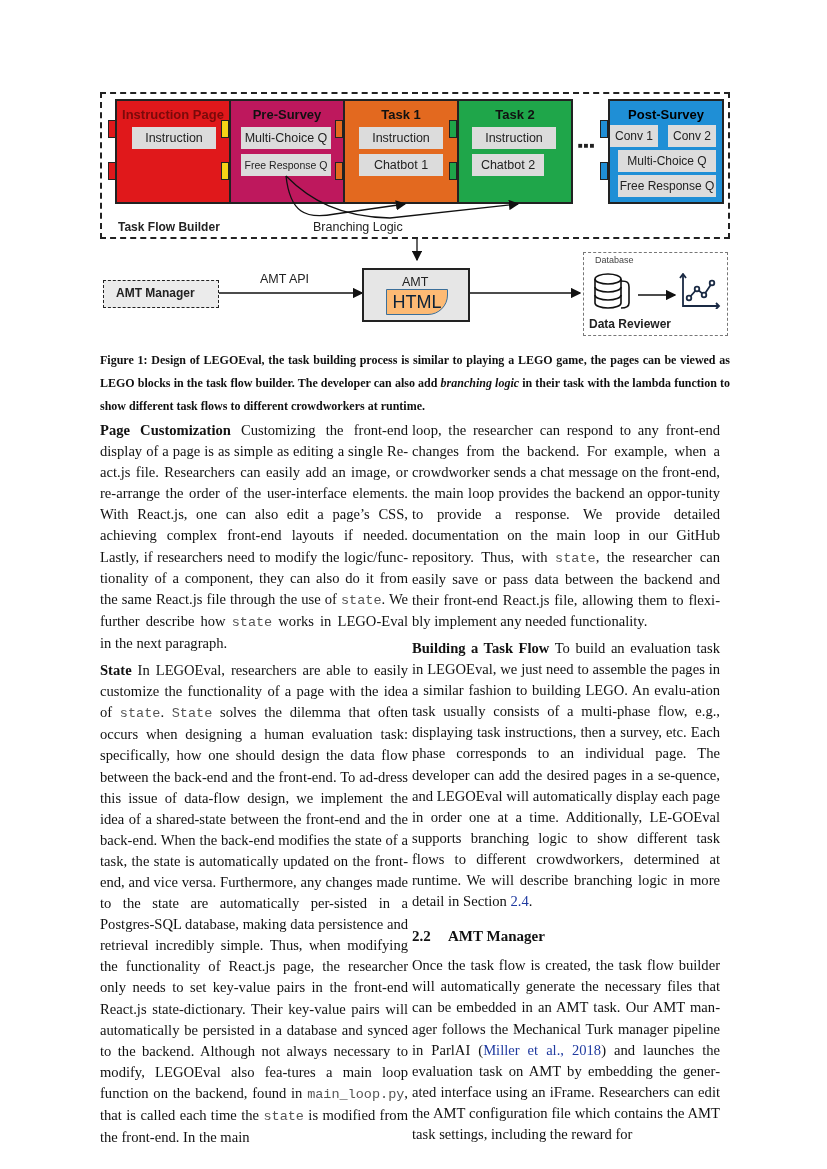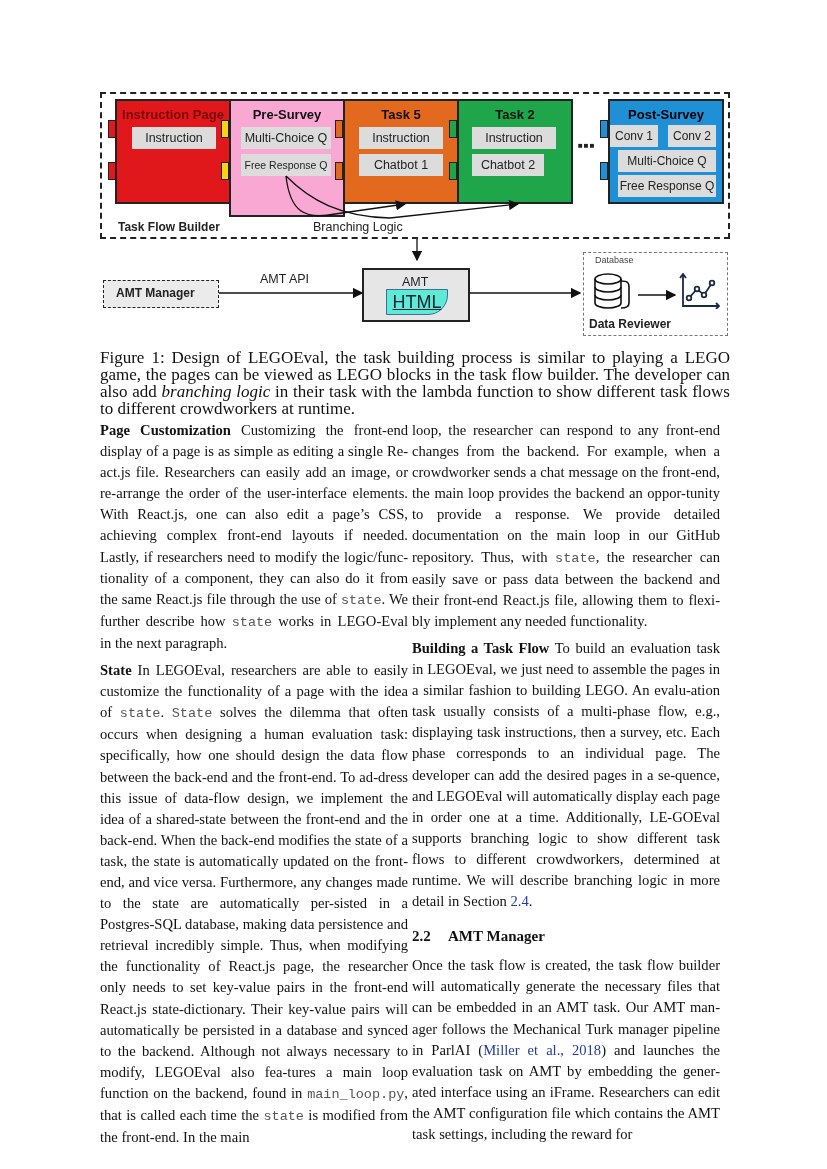--- a/index.html
+++ b/index.html
@@ -5,21 +5,21 @@
     html, body { margin: 0; padding: 0; background: #ffffff; }
     body { width: 827px; height: 1169px; position: relative; overflow: hidden; font-family: "Liberation Serif", serif; color: #111; }
     .fig { position: absolute; left: 100px; top: 92px; width: 630px; height: 245px; }
     .dash-box { position: absolute; border: 2px dashed #222; box-sizing: border-box; }
     .block { position: absolute; border: 2px solid #222; box-sizing: border-box; }
     .block-title { position: absolute; left: 0; right: 0; top: 6px; text-align: center; font-family: "Liberation Sans", sans-serif; font-weight: bold; font-size: 13px; }
     .chip { position: absolute; background: #dcdcdc; font-family: "Liberation Sans", sans-serif; font-size: 12.5px; text-align: center; color: #222; line-height: 22px; height: 22px; }
     .stud { position: absolute; width: 8px; height: 18px; border: 1.5px solid #222; box-sizing: border-box; }
     .lbl { position: absolute; font-family: "Liberation Sans", sans-serif; font-size: 12.5px; color: #222; white-space: nowrap; }
     .bold { font-weight: bold; }
-    .caption { position: absolute; left: 100px; top: 349px; width: 630px; font-size: 17px; line-height: 17px; text-align: justify; }
+    .caption { position: absolute; left: 100px; top: 349px; width: 630px; font-size: 12px; line-height: 23px; text-align: justify; font-weight: bold; }
     .col { position: absolute; top: 420px; width: 308px; font-size: 14.6px; line-height: 21.1px; text-align: justify; hyphens: manual; }
     .col p { margin: 0 0 6px 0; }
     .mono { font-family: "Liberation Mono", monospace; color: #555; font-size: 13.5px; }
     .link { color: #1f3aa0; }
     .section-h { font-weight: bold; font-size: 15px; margin: 14px 0 8px 0; }
     .section-h .num { display: inline-block; width: 36px; }
   </style>
 </head>
 <body>
 
@@ -27,30 +27,30 @@
 
   <div class="dash-box" style="left:0; top:0; width:630px; height:147px;"></div>
 
   <div class="block" style="left:15px; top:7px; width:116px; height:105px; background:#e0181b;">
     <div class="block-title" style="color:#7a0a0a;">Instruction Page</div>
     <div class="chip" style="left:15px; top:26px; width:84px;">Instruction</div>
   </div>
   <div class="stud" style="left:8px; top:28px; background:#e0181b;"></div>
   <div class="stud" style="left:8px; top:70px; background:#e0181b;"></div>
 
-  <div class="block" style="left:129px; top:7px; width:116px; height:118px; background:#f9a8d4;">
+  <div class="block" style="left:129px; top:7px; width:116px; height:105px; background:#be185d;">
     <div class="block-title">Pre-Survey</div>
     <div class="chip" style="left:10px; top:26px; width:90px;">Multi-Choice Q</div>
     <div class="chip" style="left:10px; top:53px; width:90px; font-size:10.5px;">Free Response Q</div>
   </div>
   <div class="stud" style="left:121px; top:28px; background:#f6d317;"></div>
   <div class="stud" style="left:121px; top:70px; background:#f6d317;"></div>
 
   <div class="block" style="left:243px; top:7px; width:116px; height:105px; background:#e3691f;">
-    <div class="block-title">Task 5</div>
+    <div class="block-title">Task 1</div>
     <div class="chip" style="left:14px; top:26px; width:84px;">Instruction</div>
     <div class="chip" style="left:14px; top:53px; width:84px;">Chatbot 1</div>
   </div>
   <div class="stud" style="left:235px; top:28px; background:#e3691f;"></div>
   <div class="stud" style="left:235px; top:70px; background:#e3691f;"></div>
 
   <div class="block" style="left:357px; top:7px; width:116px; height:105px; background:#1fa64a;">
     <div class="block-title">Task 2</div>
     <div class="chip" style="left:13px; top:26px; width:84px;">Instruction</div>
     <div class="chip" style="left:13px; top:53px; width:72px;">Chatbot 2</div>
@@ -91,21 +91,21 @@
   <div class="lbl bold" style="left:18px; top:128px; font-size:12px;">Task Flow Builder</div>
   <div class="lbl" style="left:213px; top:128px;">Branching Logic</div>
 
   <div class="dash-box" style="left:3px; top:188px; width:116px; height:28px; background:#ebebeb; border-width:1.5px;">
     <div class="lbl bold" style="left:12px; top:5px; font-size:12px;">AMT Manager</div>
   </div>
   <div class="lbl" style="left:160px; top:180px;">AMT API</div>
 
   <div class="block" style="left:262px; top:176px; width:108px; height:54px; background:#e6e6e6;">
     <div class="lbl" style="left:38px; top:5px;">AMT</div>
-    <div style="position:absolute; left:22px; top:19px; width:60px; height:24px; background:#5eead4; border:1px solid #3b6f9a; border-radius:0 0 20px 0; text-align:center; font-family:'Liberation Sans', sans-serif; font-size:18px; line-height:24px; color:#0c2238;text-decoration:underline;">
+    <div style="position:absolute; left:22px; top:19px; width:60px; height:24px; background:#fdba74; border:1px solid #3b6f9a; border-radius:0 0 20px 0; text-align:center; font-family:'Liberation Sans', sans-serif; font-size:18px; line-height:24px; color:#0c2238;">
       <span>HTML</span>
     </div>
   </div>
 
   <div class="dash-box" style="left:483px; top:160px; width:145px; height:84px; border-width:1.2px; border-color:#777;">
     <div class="lbl" style="left:5px; top:2px; font-size:9px; color:#444;padding-left:6px;">Database</div>
     <div class="lbl bold" style="left:5px; top:64px; font-size:12px;">Data Reviewer</div>
     <svg style="position:absolute; left:8px; top:20px;" width="40" height="38">
       <g fill="none" stroke="#111" stroke-width="1.6">
         <ellipse cx="16" cy="6" rx="13" ry="5"></ellipse>

